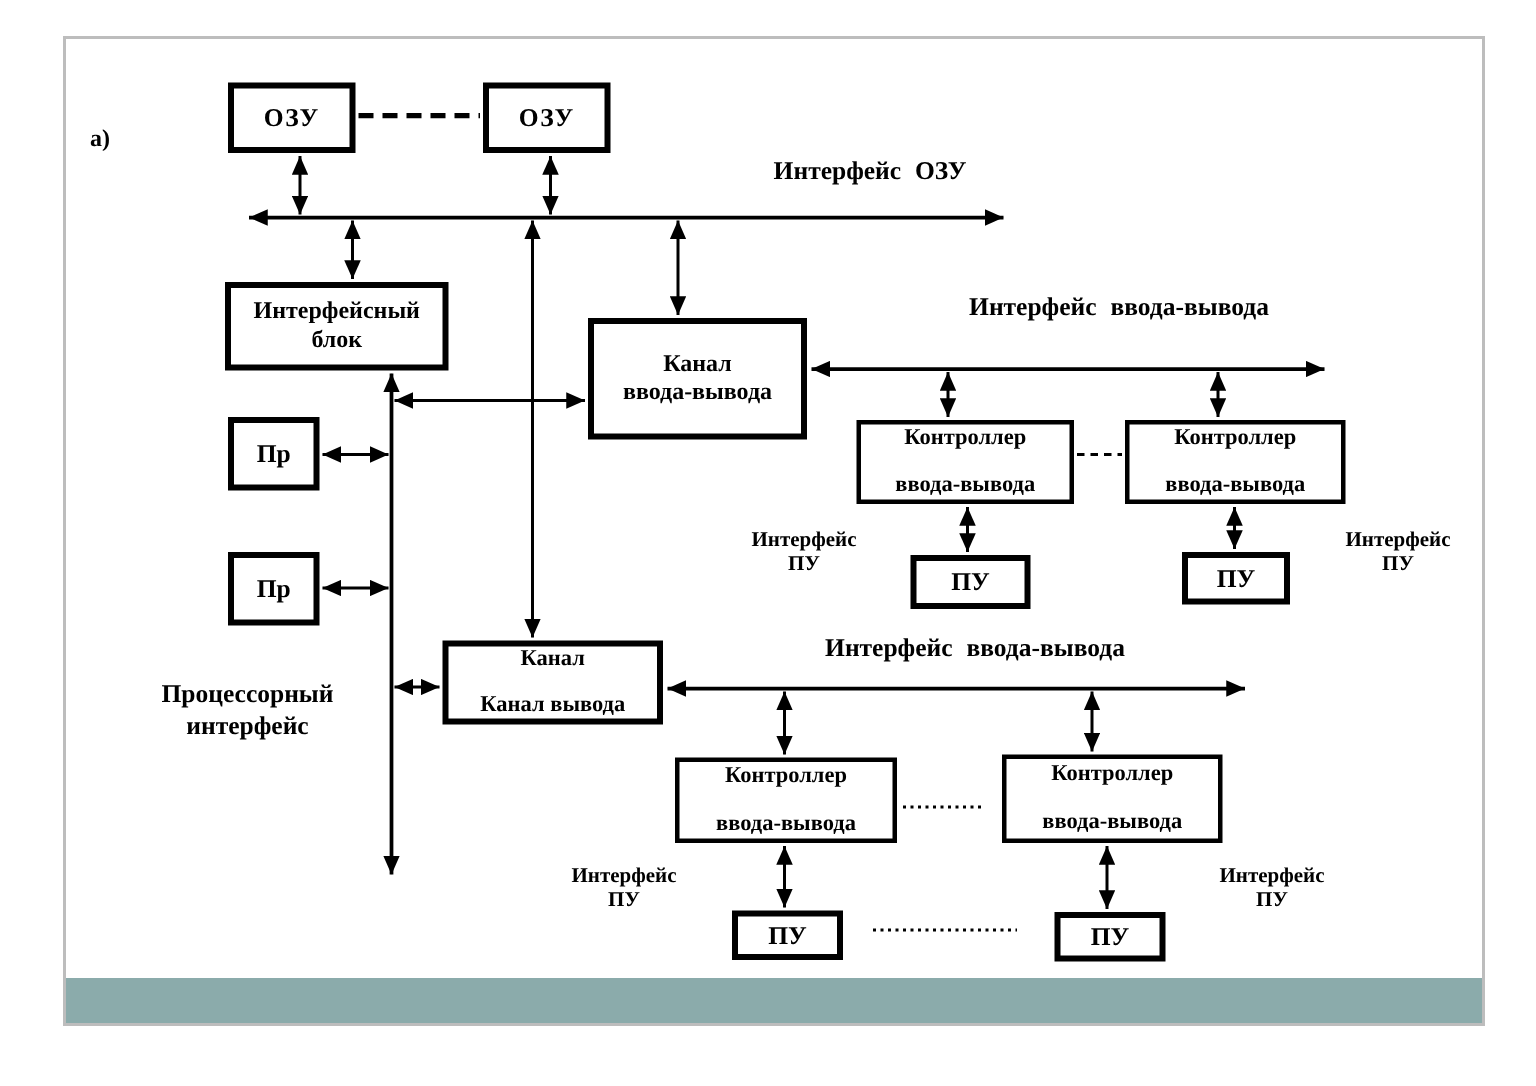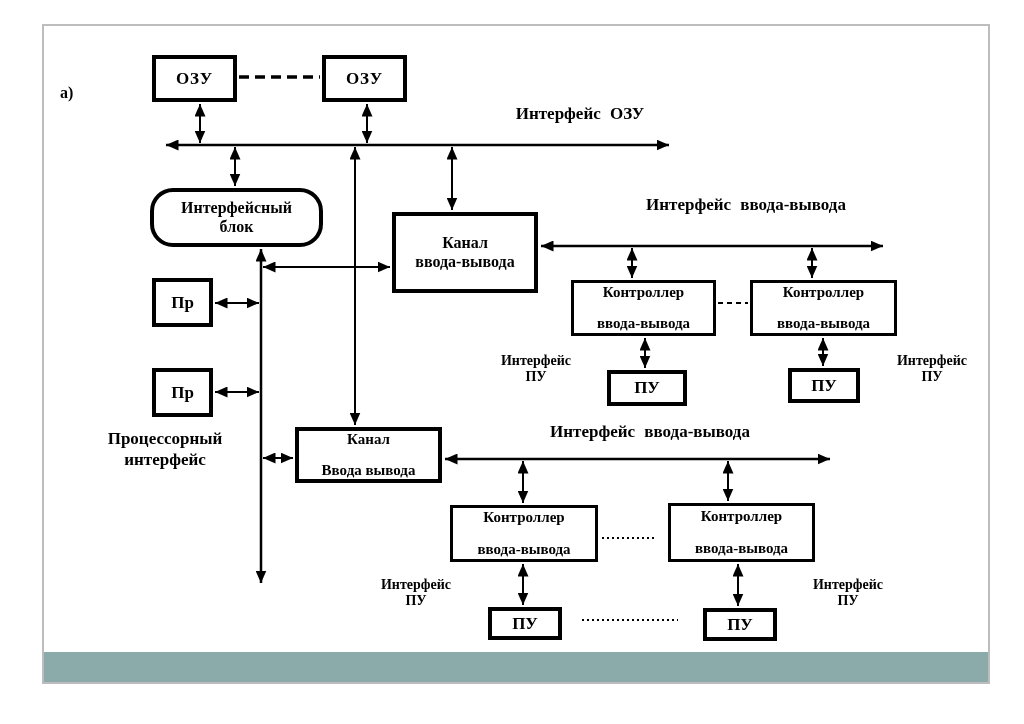--- a/index.html
+++ b/index.html
@@ -72,21 +72,21 @@
   <div class="lbl f16" style="left:60px;top:84px;">
       <span>а)</span>
     </div>
 
   <div class="box b4 f17 ls1" style="left:152px;top:55px;width:85px;height:47px;">
     <span>ОЗУ</span>
   </div>
   <div class="box b4 f17 ls1" style="left:322px;top:55px;width:85px;height:47px;">
     <span>ОЗУ</span>
   </div>
-  <div class="box b4 f16" style="left:150px;top:188px;width:173px;height:59px;border-radius:23px;">
+  <div class="box b4 f16" style="left:150px;top:188px;width:149px;height:59px;">
     <span>Интерфейсный</span>
     <span>блок</span>
   </div>
   <div class="box b4 f17" style="left:152px;top:278px;width:61px;height:49px;">
     <span>Пр</span>
   </div>
   <div class="box b4 f17" style="left:152px;top:368px;width:61px;height:49px;">
     <span>Пр</span>
   </div>
   <div class="box b4 f16" style="left:392px;top:212px;width:146px;height:81px;">
@@ -102,21 +102,21 @@
     <span>ввода-вывода</span>
   </div>
   <div class="box b4 f17" style="left:607px;top:370px;width:80px;height:36px;">
     <span>ПУ</span>
   </div>
   <div class="box b4 f17" style="left:788px;top:368px;width:72px;height:35px;">
     <span>ПУ</span>
   </div>
   <div class="box b4 f15" style="left:295px;top:427px;width:147px;height:56px;">
     <span>Канал</span>
-    <span>Ввода вывода</span>
+    <span>Канал вывода</span>
   </div>
   <div class="box f15" style="left:450px;top:505px;width:148px;height:57px;">
     <span>Контроллер</span>
     <span>ввода-вывода</span>
   </div>
   <div class="box f15" style="left:668px;top:503px;width:147px;height:59px;">
     <span>Контроллер</span>
     <span>ввода-вывода</span>
   </div>
   <div class="box b4 f17" style="left:488px;top:607px;width:74px;height:33px;">
@@ -128,21 +128,21 @@
 
   <div class="lbl buslbl" style="left:480px;top:104px;width:200px;">
       <span>Интерфейс ОЗУ</span>
     </div>
   <div class="lbl buslbl" style="left:636px;top:195px;width:220px;">
       <span>Интерфейс ввода-вывода</span>
     </div>
   <div class="lbl buslbl" style="left:540px;top:422px;width:220px;">
       <span>Интерфейс ввода-вывода</span>
     </div>
-  <div class="lbl f17" style="left:85px;top:428px;width:160px;line-height:21px;">
+  <div class="lbl f17" style="left:85px;top:452px;width:160px;line-height:21px;">
     <span>Процессорный</span>
     <span>интерфейс</span>
   </div>
   <div class="lbl smalllbl" style="left:486px;top:353px;width:100px;">
     <span>Интерфейс</span>
     <span>ПУ</span>
   </div>
   <div class="lbl smalllbl" style="left:882px;top:353px;width:100px;">
     <span>Интерфейс</span>
     <span>ПУ</span>

